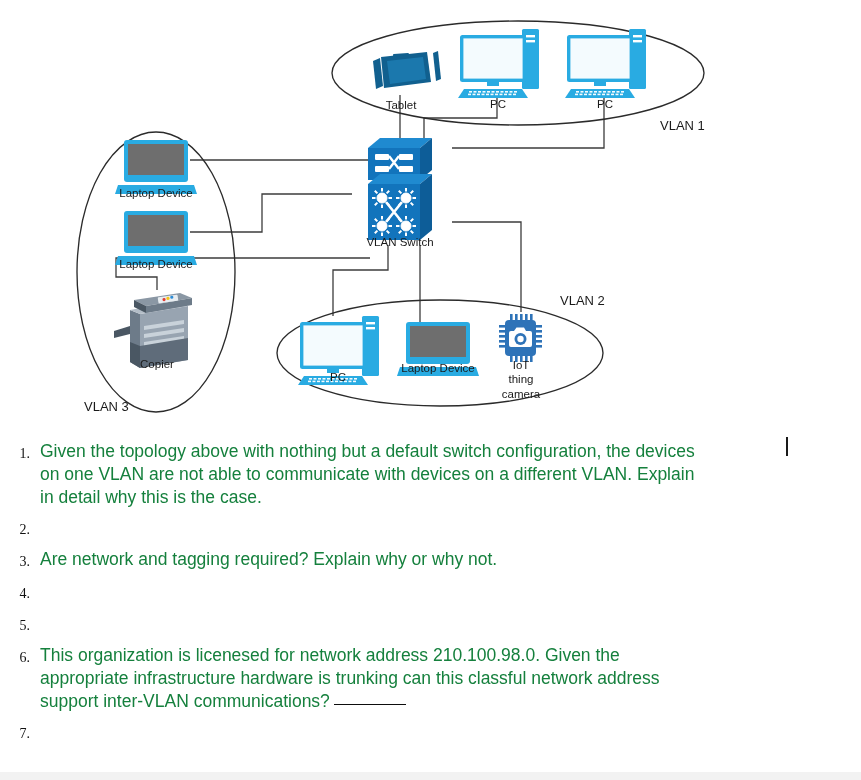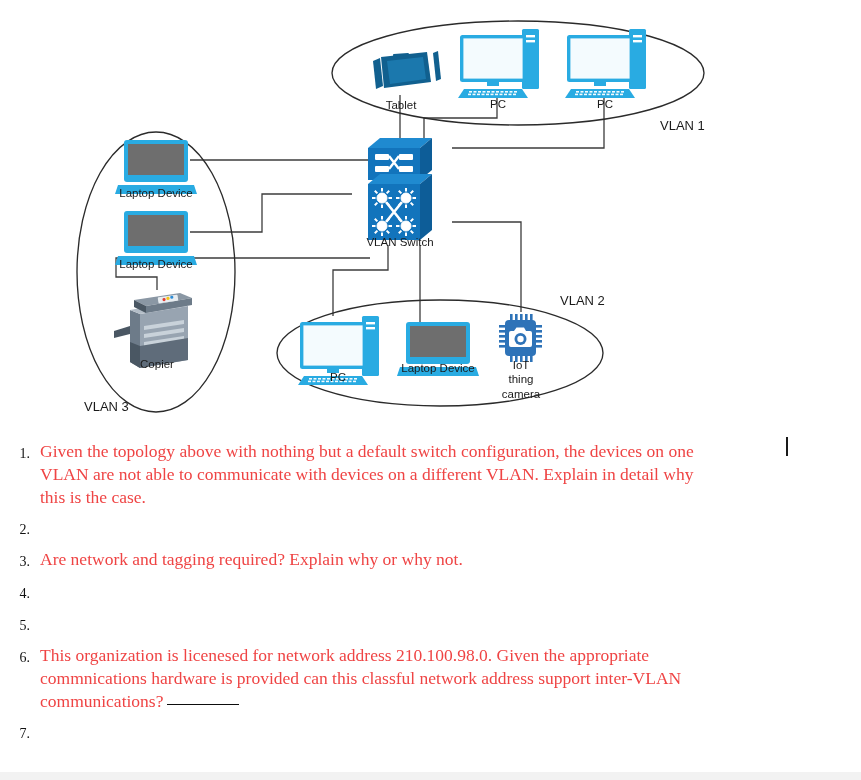--- a/index.html
+++ b/index.html
@@ -80,22 +80,22 @@
     font-size: 14px;
     font-family: "Liberation Serif", serif;
     color: #111;
     line-height: 23px;
     padding-top: 2px;
   }
   li.qitem .qtext {
     flex: 1 1 auto;
     font-size: 17.5px;
     line-height: 23px;
-    color: #ef4444;
-    font-family: Liberation Serif, serif;
+    color: #15803d;
+    font-family: Liberation Sans, sans-serif;
     max-width: 660px;
   }
   .blank-rule {
     display: inline-block;
     width: 72px;
     border-bottom: 1.6px solid #0d0d0d;
     vertical-align: 2px;
     margin-left: 4px;
   }
   #caret {
@@ -431,21 +431,21 @@
         <span class="qtext">Are network and tagging required?  Explain why or why not.</span>
       </li>
       <li class="qitem">
         <span class="qnum">4.</span>
       </li>
       <li class="qitem">
         <span class="qnum">5.</span>
       </li>
       <li class="qitem">
         <span class="qnum">6.</span>
-        <span class="qtext"><span>This organization is licenesed for network address  210.100.98.0. Given the appropriate commnications hardware is provided can this classful network address support inter-VLAN communications?</span><span class="blank-rule"></span></span>
+        <span class="qtext"><span>This organization is licenesed for network address  210.100.98.0. Given the appropriate infrastructure hardware is trunking can this classful network address support inter-VLAN communications?</span><span class="blank-rule"></span></span>
       </li>
       <li class="qitem">
         <span class="qnum">7.</span>
       </li>
     </ol>
   </div>
 
   <div id="caret"></div>
   <div id="bottom-strip"></div>
 

